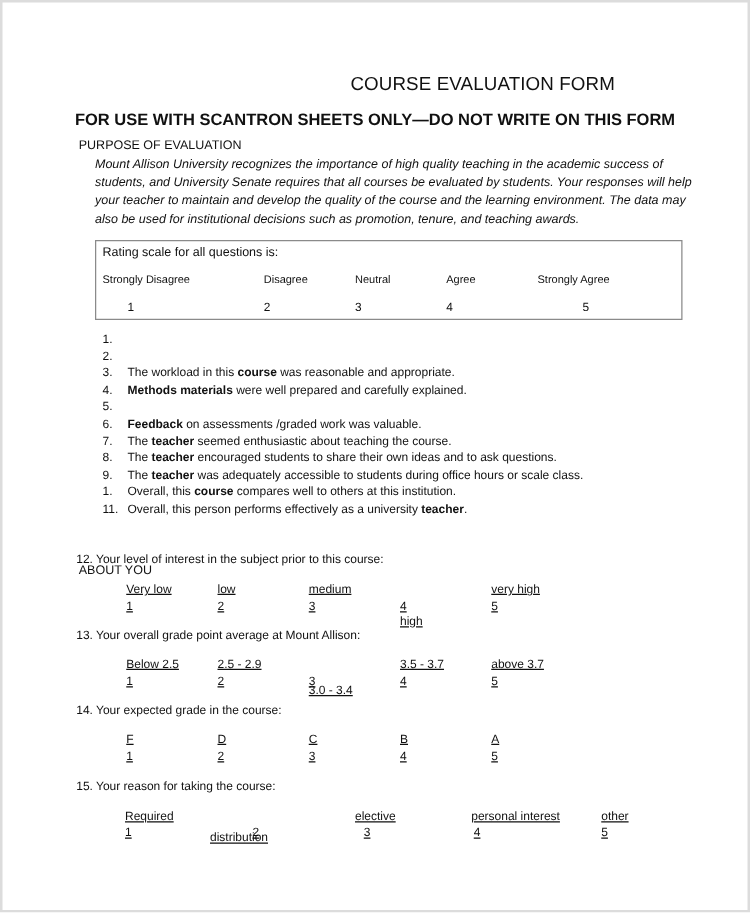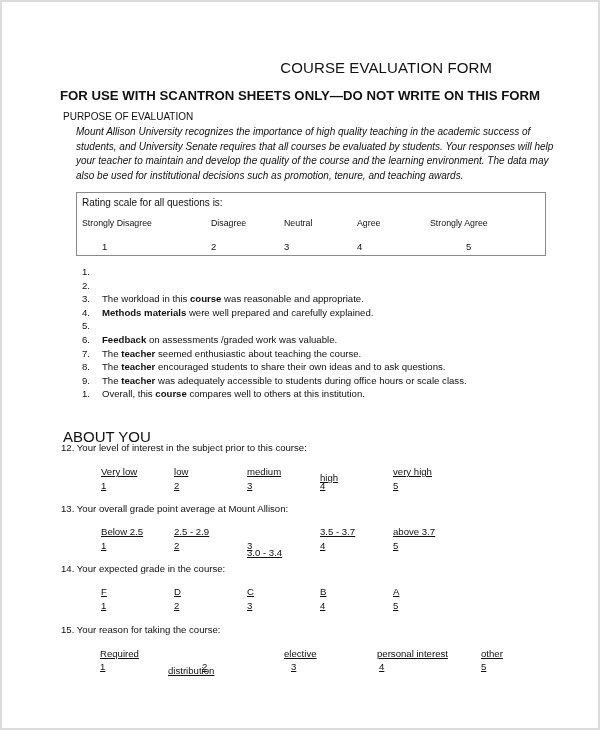--- a/index.html
+++ b/index.html
@@ -16,21 +16,21 @@
   .purpose-text { left: 63px; top: 125px; width: 485px; white-space: normal;
                   font-size: 10px; font-style: italic; line-height: 14.5px; margin-left: 13px; }
   .rating-box { position: absolute; left: 76px; top: 192px; width: 468px; height: 62px;
                 border: 1px solid #8a8a8a; }
   .rb-title { left: 5px; top: 4px; font-size: 10px; }
   .rb-label { top: 25px; font-size: 8.8px; }
   .rb-num { top: 48px; font-size: 9.5px; }
   .q-list { position: absolute; left: 82px; top: 265px; font-size: 9.6px; line-height: 13.6px; }
   .q-row { display: flex; white-space: nowrap; }
   .q-num { width: 20px; }
-  .about-head { left: 63px; top: 428px; font-size: 15px; }
+  .about-head { left: 63px; top: 451px; font-size: 10px; }
   .sec-q { left: 61px; font-size: 9.6px; }
   .opt { font-size: 9.6px; text-decoration: underline; }
 </style>
 </head>
 <body>
 
 <div class="page"></div>
 
 <div class="abs title">COURSE EVALUATION FORM</div>
 <div class="abs subtitle">FOR USE WITH SCANTRON SHEETS ONLY—DO NOT WRITE ON THIS FORM</div>
@@ -83,29 +83,33 @@
       <span><span>The </span><b>teacher</b><span> encouraged students to share their own ideas and to ask questions.</span></span>
     </div>
   <div class="q-row">
       <span class="q-num">9.</span>
       <span><span>The </span><b>teacher</b><span> was adequately accessible to students during office hours or scale class.</span></span>
     </div>
   <div class="q-row">
       <span class="q-num">1.</span>
       <span><span>Overall, this </span><b>course</b><span> compares well to others at this institution.</span></span>
     </div>
+  <div class="q-row">
+      <span class="q-num">11.</span>
+      <span><span>Overall, this person performs effectively as a university </span><b>teacher</b><span>.</span></span>
+    </div>
 </div>
 
 <div class="abs about-head">ABOUT YOU</div>
 
 <div class="abs sec-q" style="top:442px">12. Your level of interest in the subject prior to this course:</div>
 <div class="abs opt" style="left:101px;top:466px">Very low</div>
 <div class="abs opt" style="left:174px;top:466px">low</div>
 <div class="abs opt" style="left:247px;top:466px">medium</div>
-<div class="abs opt" style="left:320px;top:472px">high</div>
+<div class="abs opt" style="left:320px;top:492px">high</div>
 <div class="abs opt" style="left:393px;top:466px">very high</div>
 <div class="abs opt" style="left:101px;top:480px">1</div>
 <div class="abs opt" style="left:174px;top:480px">2</div>
 <div class="abs opt" style="left:247px;top:480px">3</div>
 <div class="abs opt" style="left:320px;top:480px">4</div>
 <div class="abs opt" style="left:393px;top:480px">5</div>
 
 <div class="abs sec-q" style="top:503px">13. Your overall grade point average at Mount Allison:</div>
 <div class="abs opt" style="left:101px;top:526px">Below 2.5</div>
 <div class="abs opt" style="left:174px;top:526px">2.5 - 2.9</div>

